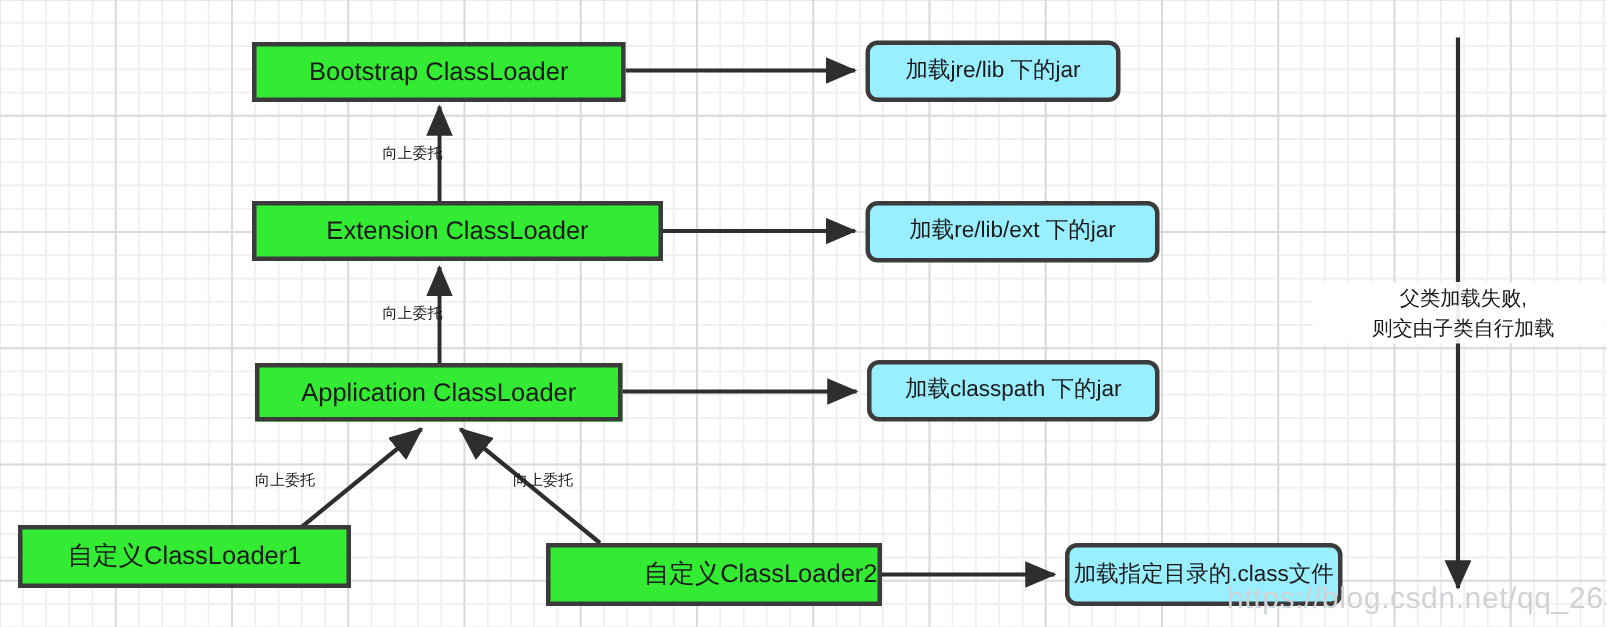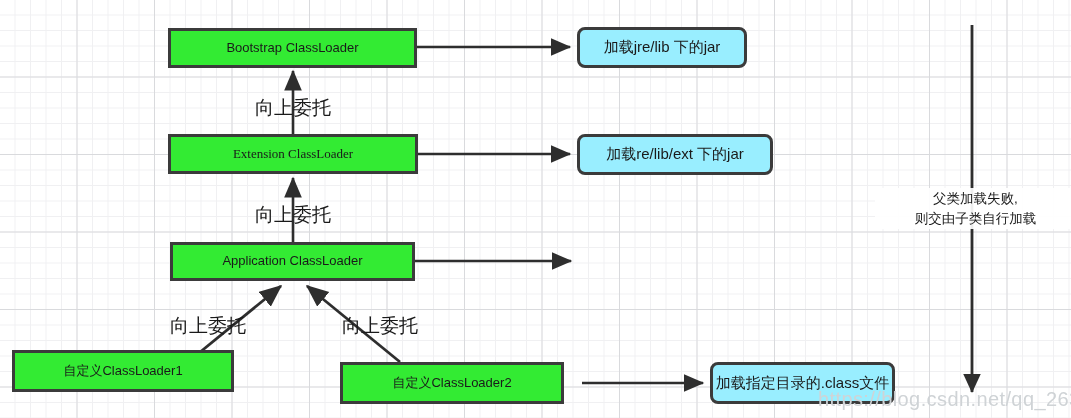--- a/index.html
+++ b/index.html
@@ -33,31 +33,31 @@
     align-items: center;
     justify-content: center;
     text-align: center;
     color: #1a1a1a;
     line-height: 1.25;
     z-index: 3;
   }
   .node-green {
     background: #33eb33;
     border: 3px solid #3b3b3b;
-    font-size: 13px;
+    font-size: 17px;
   }
   .node-blue {
     background: #99eeff;
     border: 3px solid #3b3b3b;
     border-radius: 8px;
     font-size: 15px;
   }
   .edge-label {
     position: absolute;
-    font-size: 19px;
+    font-size: 10px;
     color: #1a1a1a;
     white-space: nowrap;
     z-index: 4;
     text-align: right;
   }
   .side-note {
     position: absolute;
     font-size: 13.5px;
     color: #1a1a1a;
     text-align: center;
@@ -111,44 +111,47 @@
     <line x1="188" y1="362" x2="281" y2="286" stroke="#2e2e2e" stroke-width="2.8" marker-end="url(#arrow)"></line>
     <line x1="400" y1="362" x2="307" y2="286" stroke="#2e2e2e" stroke-width="2.8" marker-end="url(#arrow)"></line>
 
     <line x1="972" y1="25" x2="972" y2="392" stroke="#2e2e2e" stroke-width="2.8" marker-end="url(#arrow-big)"></line>
   </svg>
 
   <div class="node node-green" style="left:168px; top:28px; width:249px; height:40px;">
     <span>Bootstrap ClassLoader</span>
   </div>
 
-  <div class="node node-green" style="left:168px; top:134px; width:250px; height:40px;font-family:Liberation Serif, serif;">
+  <div class="node node-green" style="left:168px; top:134px; width:274px; height:40px;">
     <span>Extension ClassLoader</span>
   </div>
 
   <div class="node node-green" style="left:170px; top:242px; width:245px; height:39px;">
     <span>Application ClassLoader</span>
   </div>
 
   <div class="node node-green" style="left:12px; top:350px; width:222px; height:42px;">
     <span>自定义ClassLoader1</span>
   </div>
 
-  <div class="node node-green" style="left:340px; top:362px; width:224px; height:42px;">
+  <div class="node node-green" style="left:364px; top:362px; width:224px; height:42px;justify-content:flex-end;">
     <span>自定义ClassLoader2</span>
   </div>
 
   <div class="node node-blue" style="left:577px; top:27px; width:170px; height:41px;">
     <span>加载jre/lib 下的jar</span>
   </div>
 
   <div class="node node-blue" style="left:577px; top:134px; width:196px; height:41px;">
     <span>加载re/lib/ext 下的jar</span>
   </div>
 
+  <div class="node node-blue" style="left:578px; top:240px; width:195px; height:41px;">
+    <span>加载classpath 下的jar</span>
+  </div>
 
   <div class="node node-blue" style="left:710px; top:362px; width:185px; height:42px;">
     <span>加载指定目录的.class文件</span>
   </div>
 
   <div class="edge-label" style="left:255px; top:95px;">向上委托</div>
 
   <div class="edge-label" style="left:255px; top:202px;">向上委托</div>
 
   <div class="edge-label" style="left:170px; top:313px;">向上委托</div>

